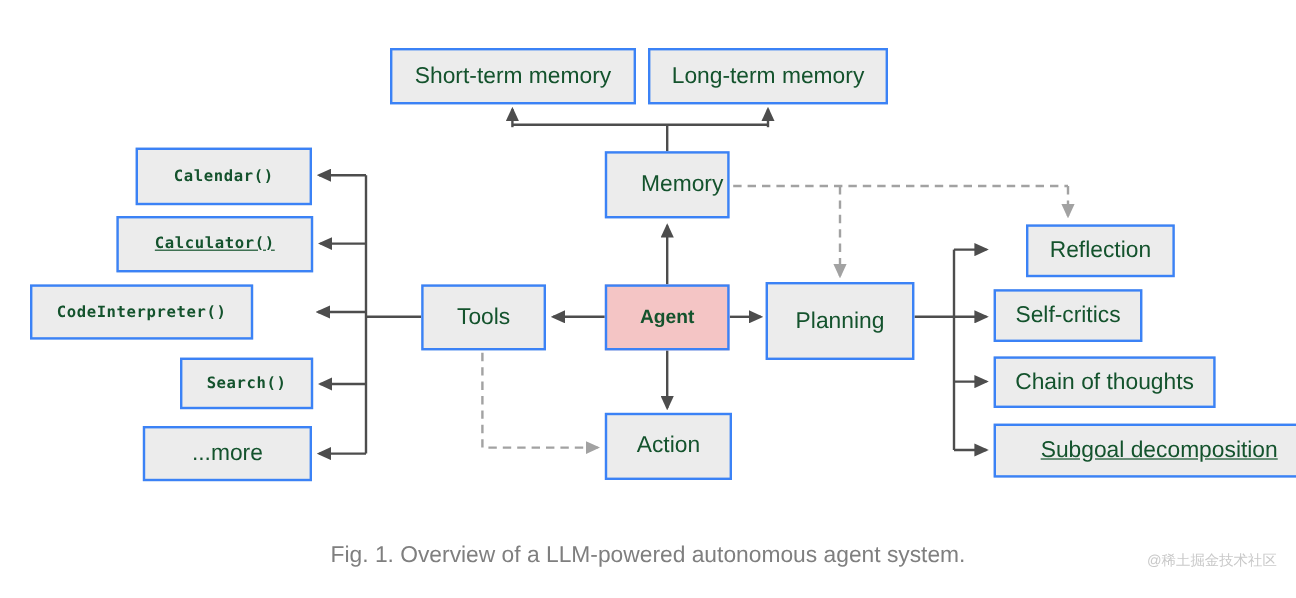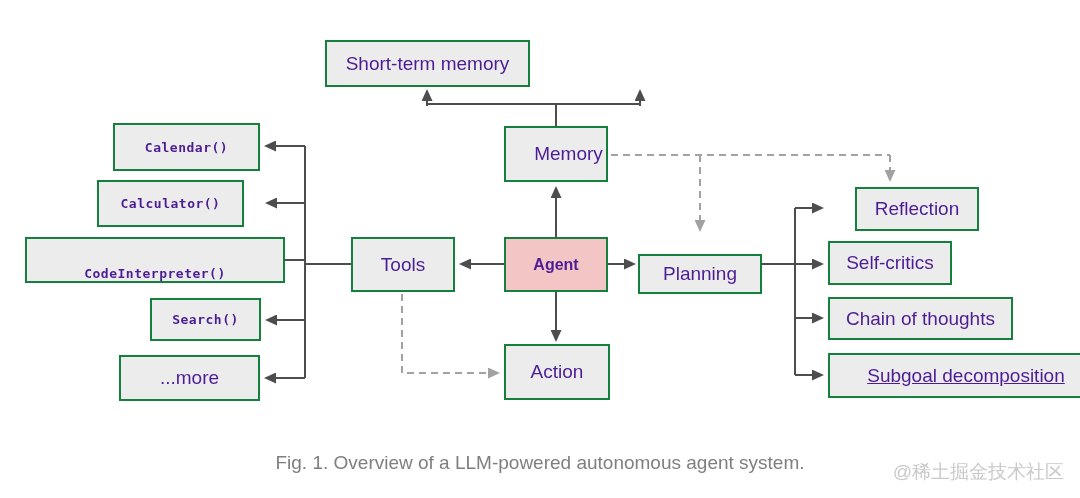--- a/index.html
+++ b/index.html
@@ -8,41 +8,41 @@
     width:1080px;height:498px;
     background:#ffffff;
     font-family:"Liberation Sans",sans-serif;
     overflow:hidden;
   }
   .edges{position:absolute;left:0;top:0;width:1080px;height:498px;}
   .node{
     position:absolute;
     box-sizing:border-box;
     background:#ececec;
-    border:2px solid #15803d;
+    border:2px solid #3b82f6;
     display:flex;align-items:center;justify-content:center;
-    font-size:19px;color:#4c1d95;
+    font-size:19px;color:#14532d;
     white-space:nowrap;
   }
   .node.mono{
     font-family:"DejaVu Sans Mono","Liberation Mono",monospace;
     font-weight:bold;font-size:13px;letter-spacing:0.5px;
   }
   .node.agent{
     background:#f4c5c5;
     font-weight:bold;font-size:16px;
   }
   .caption{
     position:absolute;left:0;top:452px;width:1080px;
     text-align:center;
     color:#7f7f7f;font-size:19px;
   }
   .watermark{
     position:absolute;right:16px;top:459px;
-    color:#c9c9c9;font-size:19px;
+    color:#c9c9c9;font-size:12px;
   }
 </style>
 </head>
 <body>
 
 <div class="stage">
 
   <svg class="edges" width="1080" height="498" viewBox="0 0 1080 498">
     <defs>
       <marker id="ah-dark" markerWidth="12" markerHeight="11" refX="10" refY="5.5" orient="auto" markerUnits="userSpaceOnUse">
@@ -102,44 +102,47 @@
     </g>
 
     <g stroke="#a2a2a2" stroke-width="2" fill="none" stroke-dasharray="7 5">
       <polyline points="402,294 402,373 498,373" marker-end="url(#ah-gray)"></polyline>
     </g>
   </svg>
 
   <div class="node" style="left:325px;top:40px;width:205px;height:47px;">
     <span>Short-term memory</span>
   </div>
+  <div class="node" style="left:540px;top:40px;width:200px;height:47px;">
+    <span>Long-term memory</span>
+  </div>
 
   <div class="node" style="left:504px;top:126px;width:104px;height:56px;padding-left:25px;">
     <span>Memory</span>
   </div>
   <div class="node agent" style="left:504px;top:237px;width:104px;height:55px;">
     <span>Agent</span>
   </div>
   <div class="node" style="left:351px;top:237px;width:104px;height:55px;">
     <span>Tools</span>
   </div>
-  <div class="node" style="left:638px;top:235px;width:124px;height:40px;margin-top:19px;">
+  <div class="node" style="left:638px;top:235px;width:124px;height:65px;">
     <span>Planning</span>
   </div>
   <div class="node" style="left:504px;top:344px;width:106px;height:56px;">
     <span>Action</span>
   </div>
 
   <div class="node mono" style="left:113px;top:123px;width:147px;height:48px;">
     <span>Calendar()</span>
   </div>
-  <div class="node mono" style="left:97px;top:180px;width:147px;height:47px;">
+  <div class="node mono" style="left:97px;top:180px;width:164px;height:47px;text-decoration:underline;">
     <span>Calculator()</span>
   </div>
-  <div class="node mono" style="left:25px;top:237px;width:260px;height:46px;align-items:flex-end;">
+  <div class="node mono" style="left:25px;top:237px;width:186px;height:46px;">
     <span>CodeInterpreter()</span>
   </div>
   <div class="node mono" style="left:150px;top:298px;width:111px;height:43px;">
     <span>Search()</span>
   </div>
   <div class="node" style="left:119px;top:355px;width:141px;height:46px;">
     <span>...more</span>
   </div>
 
   <div class="node" style="left:855px;top:187px;width:124px;height:44px;">

